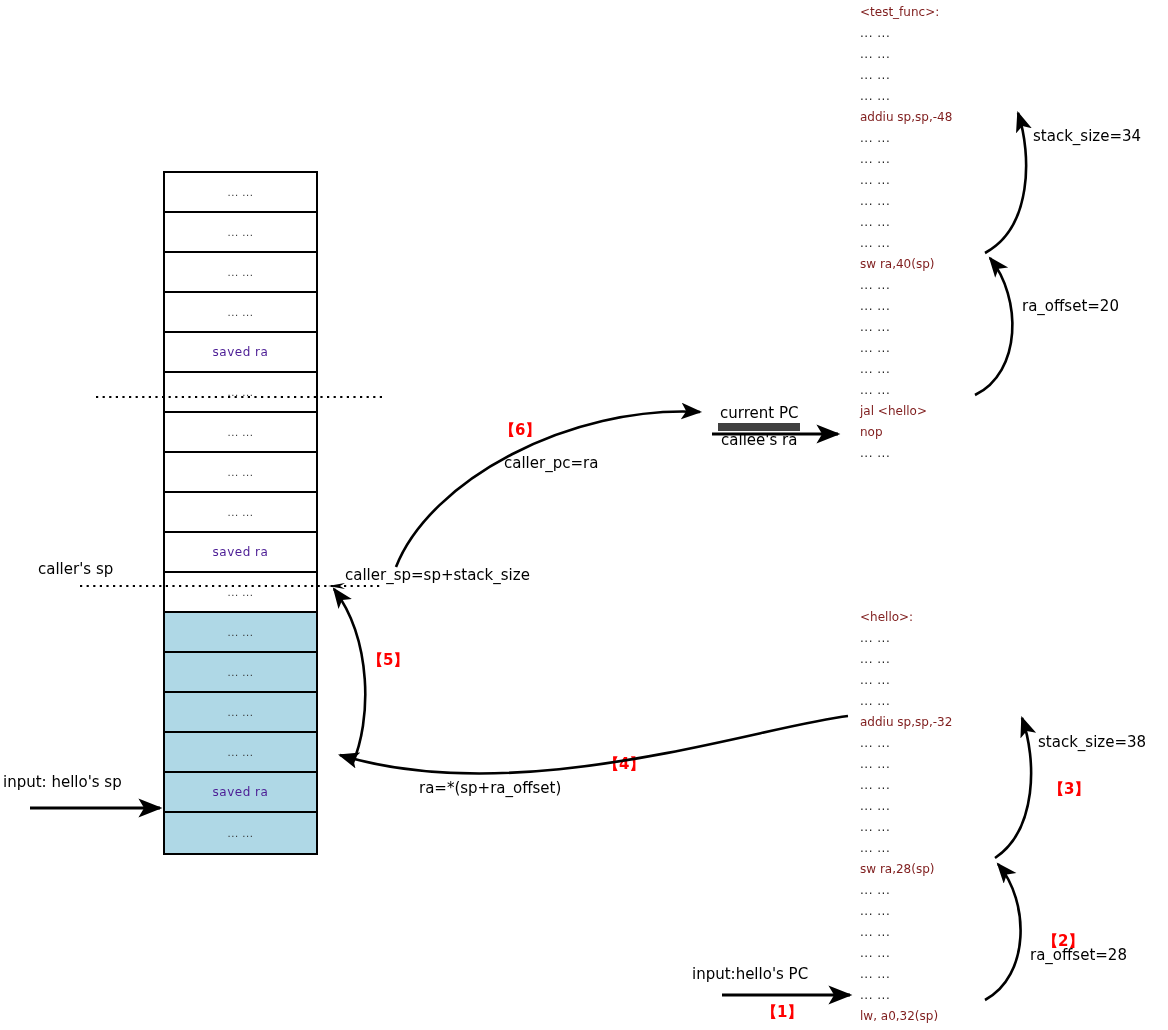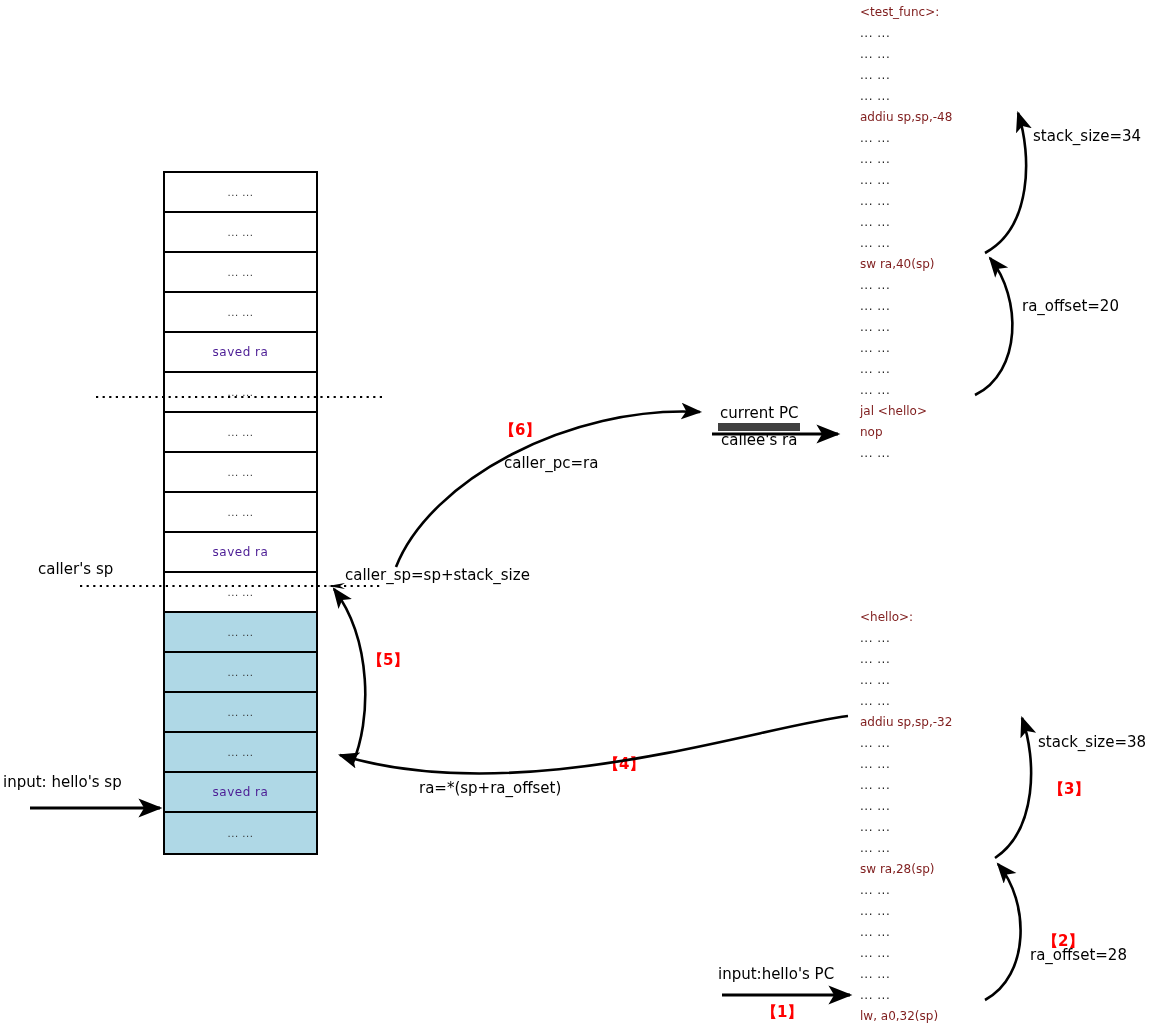--- a/index.html
+++ b/index.html
@@ -137,21 +137,21 @@
 
   <div class="lbl" style="left:419px; top:780px;">ra=*(sp+ra_offset)</div>
 
   <div class="red" style="left:604px; top:755px;">【4】</div>
 
   <div id="pc-fraction">
     <span class="num">current PC</span>
     <span class="den">callee's ra</span>
   </div>
 
-  <div class="lbl" style="left:692px; top:966px;margin-left:26px;">input:hello's PC</div>
+  <div class="lbl" style="left:692px; top:966px;">input:hello's PC</div>
   <div class="red" style="left:762px; top:1003px;">【1】</div>
 
   <div class="lbl" style="left:1033px; top:128px;">stack_size=34</div>
   <div class="lbl" style="left:1022px; top:298px;">ra_offset=20</div>
 
   <div class="lbl" style="left:1038px; top:734px;">stack_size=38</div>
   <div class="red" style="left:1049px; top:780px;">【3】</div>
 
   <div class="lbl" style="left:1030px; top:903px;margin-top:44px;">ra_offset=28</div>
   <div class="red" style="left:1043px; top:932px;">【2】</div>

